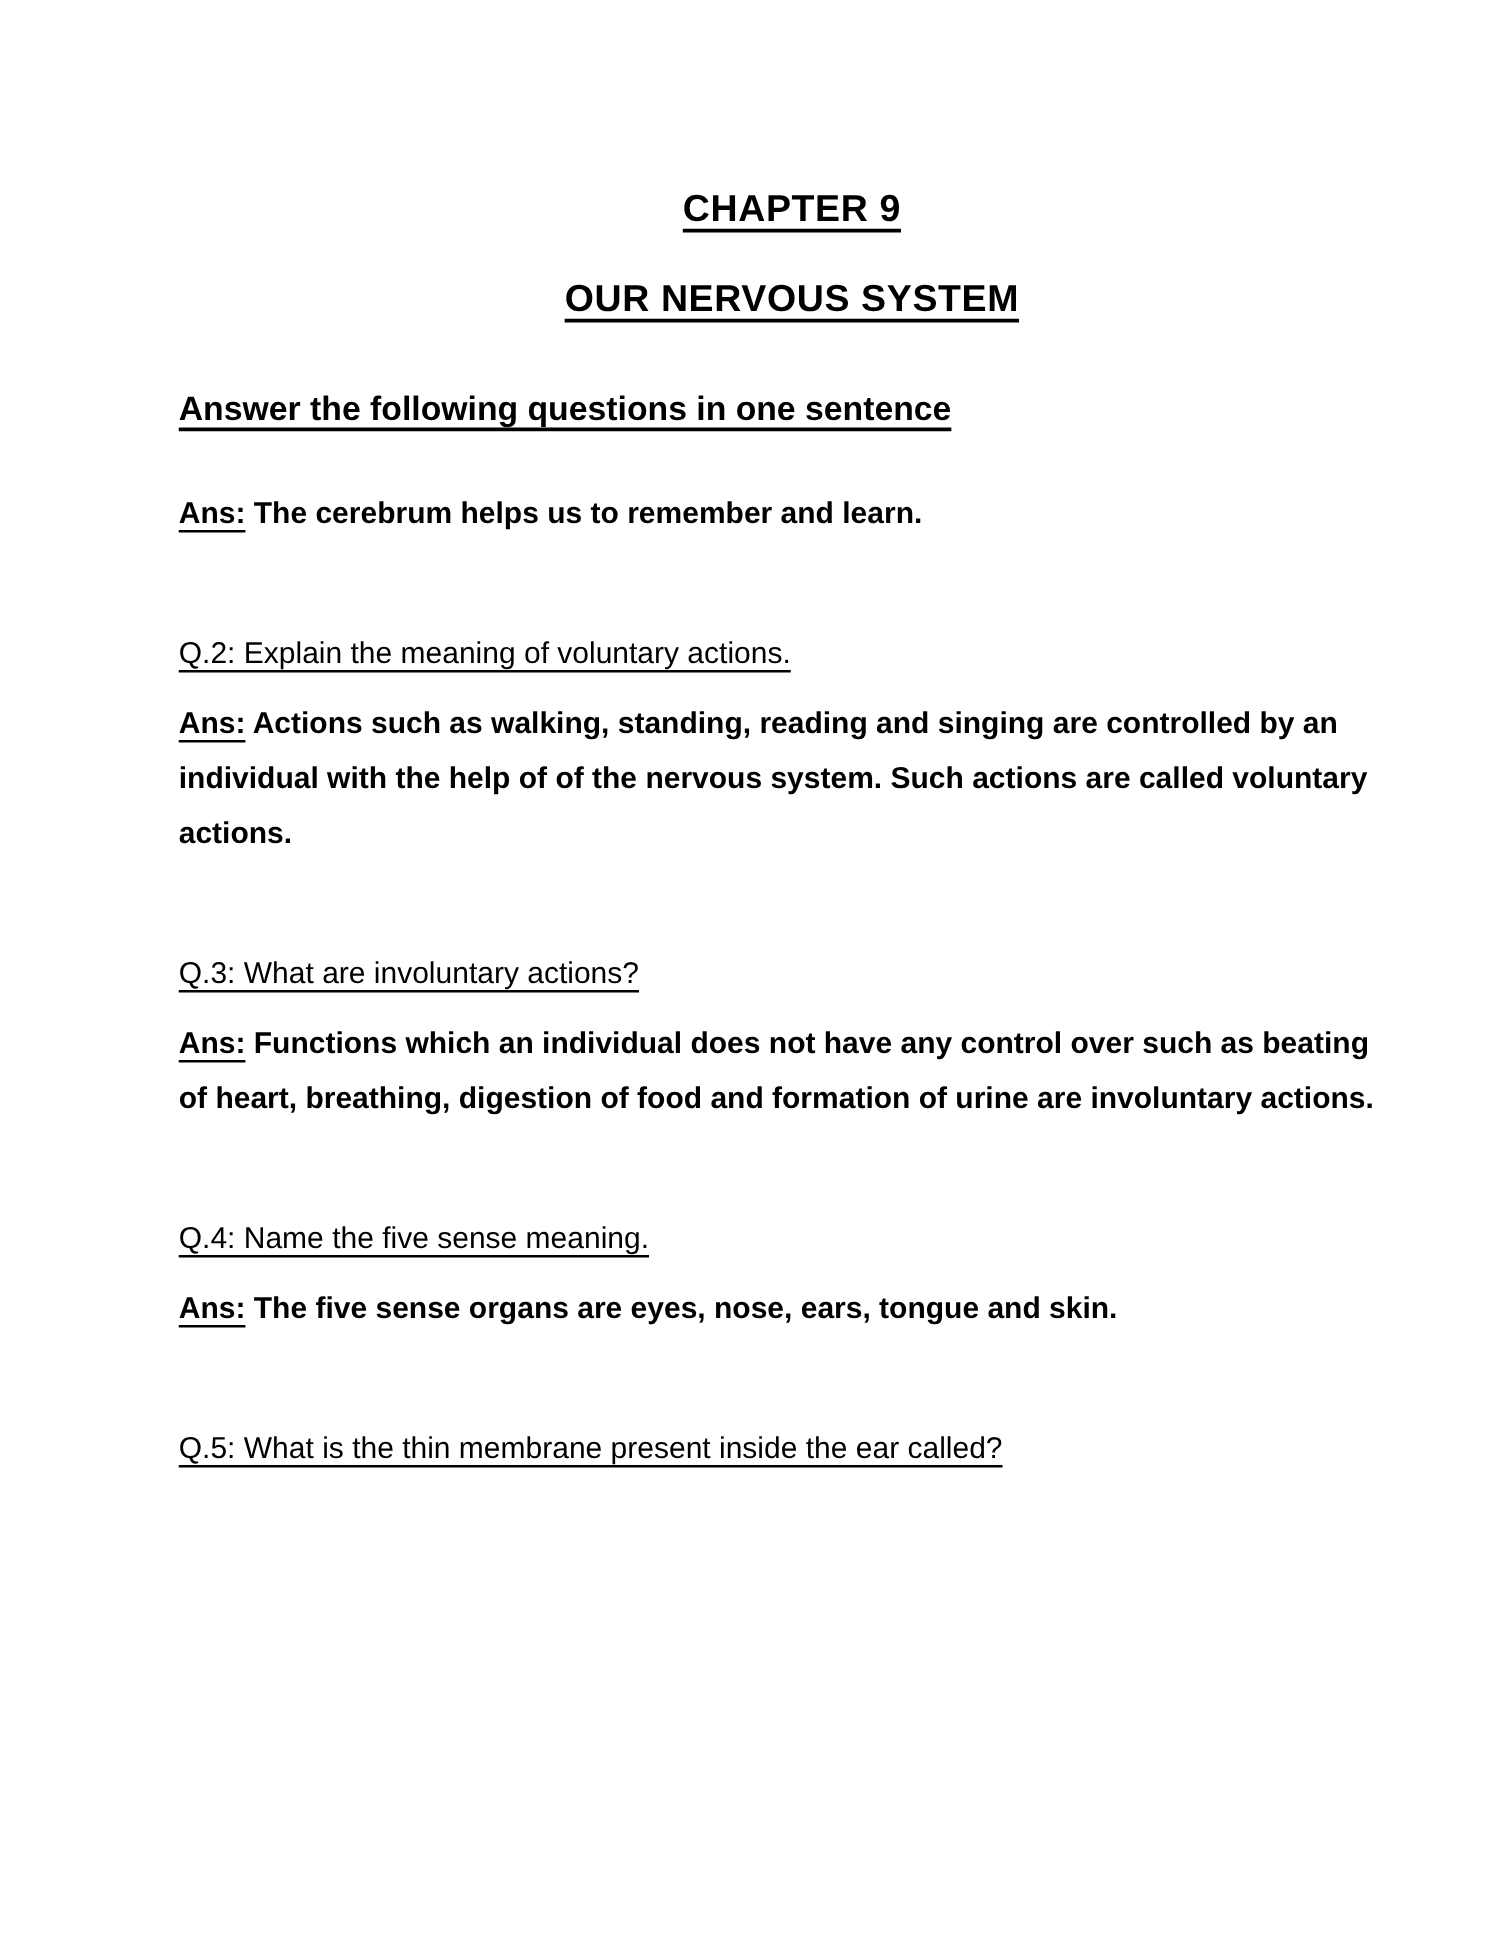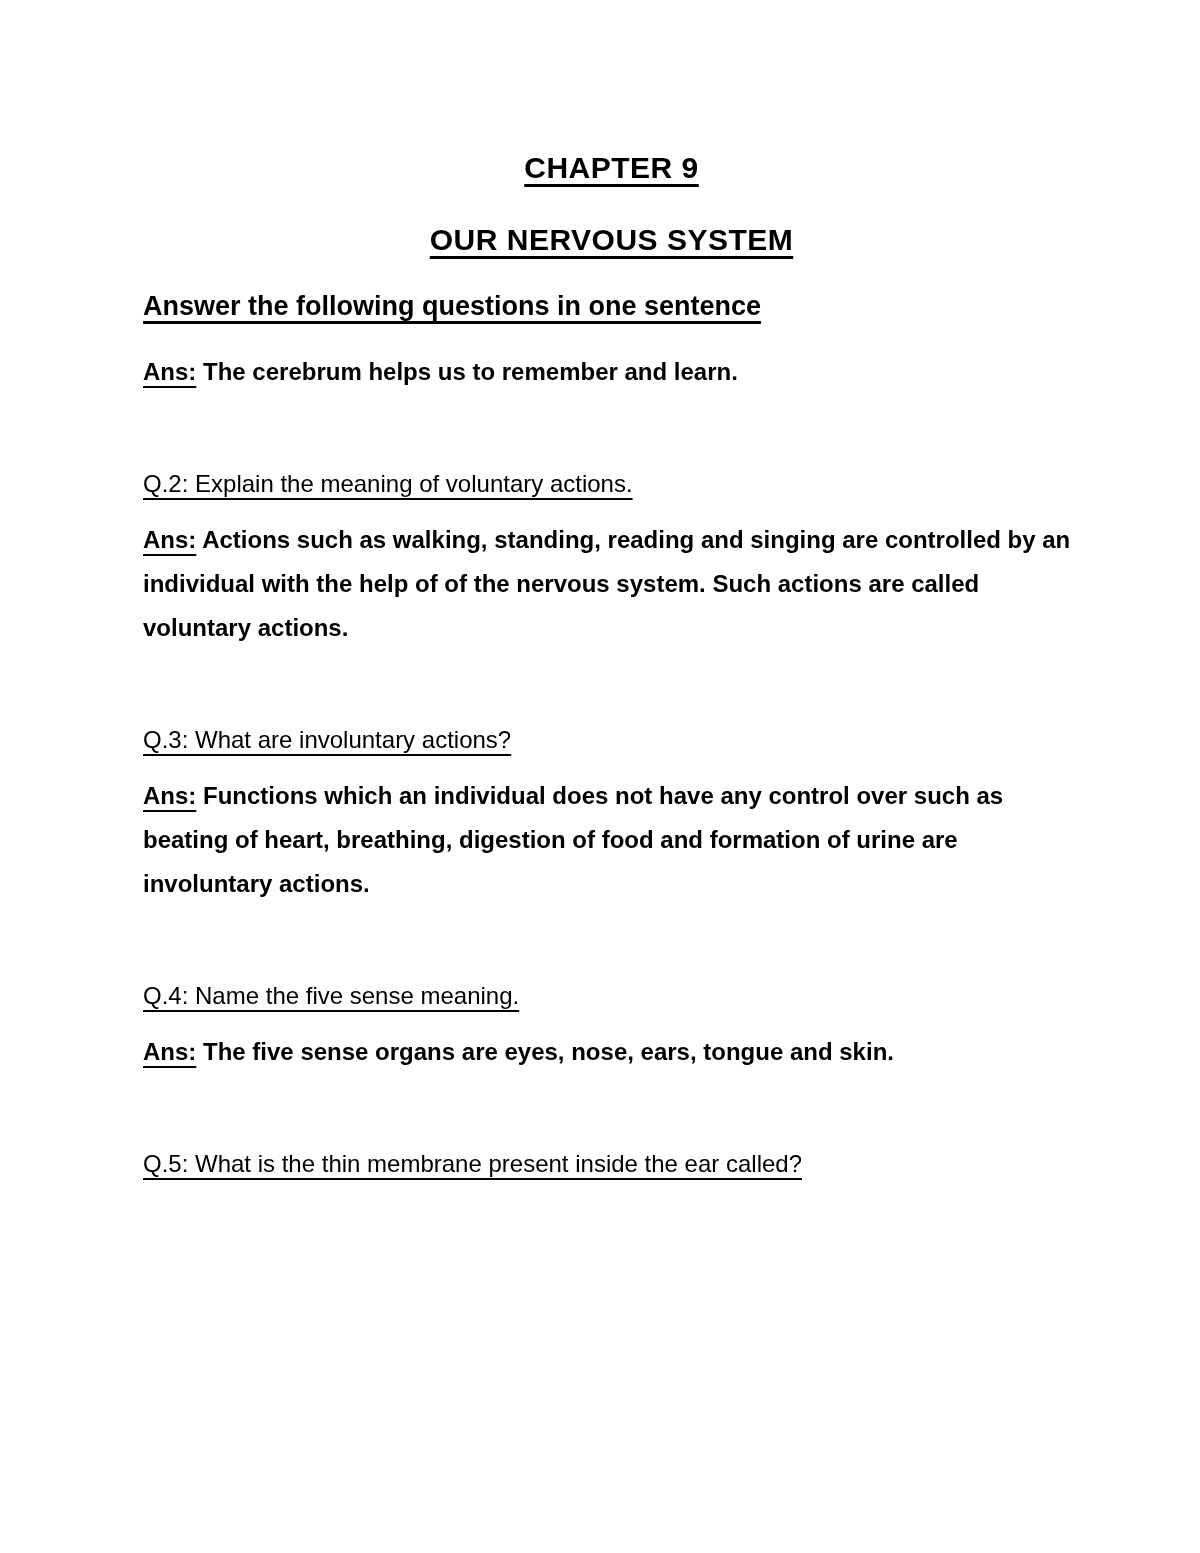--- a/index.html
+++ b/index.html
@@ -11,42 +11,42 @@
     width: 1200px;
     height: 1553px;
     font-family: "Liberation Sans", sans-serif;
     color: #000000;
     overflow: hidden;
   }
   .page {
     box-sizing: border-box;
     width: 1200px;
     height: 1553px;
-    padding: 148px 120px 60px 143px;
+    padding: 148px 76px 60px 143px;
     background: #ffffff;
   }
   .title {
     font-size: 30px;
     font-weight: bold;
     text-align: center;
     margin: 0 0 32px 0;
     line-height: 40px;
     text-decoration: underline;
     text-decoration-thickness: 3px;
     text-underline-offset: 6px;
     letter-spacing: 0.5px;
   }
   .title.second {
-    margin-bottom: 28px;
+    margin-bottom: 49px;
   }
   .section-heading {
     font-size: 27px;
     font-weight: bold;
     text-align: left;
-    margin: 0 0 26px 0;
+    margin: 0 0 44px 0;
     line-height: 36px;
     text-decoration: underline;
     text-decoration-thickness: 3px;
     text-underline-offset: 6px;
   }
   .qa-block {
     margin: 0;
   }
   .question {
     font-size: 24px;

